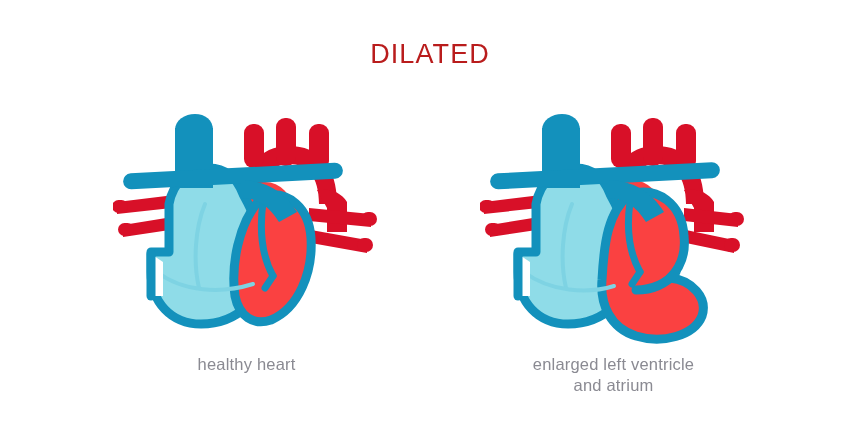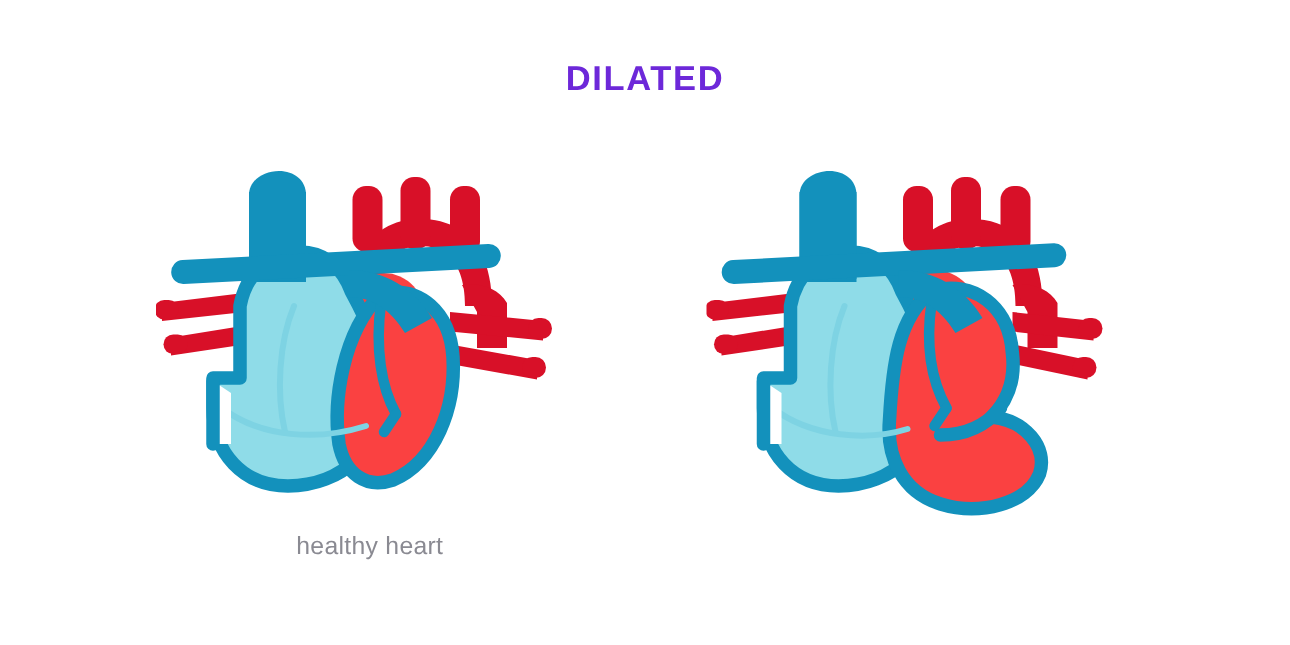--- a/index.html
+++ b/index.html
@@ -25,42 +25,43 @@
   #title-block {
     position: absolute;
     top: 38px;
     left: 0;
     width: 860px;
     text-align: center;
     line-height: 1.22;
   }
   #title-block .title-line {
     display: block;
-    font-size: 23px;
+    font-size: 27px;
     letter-spacing: 1.1px;
-    font-weight: 700;
-    color: #6d28d9;
+    font-weight: 400;
+    color: #b91c1c;
     white-space: pre;
   }
   #figures {
     position: absolute;
     top: 112px;
     left: 0;
     width: 860px;
     height: 260px;
     display: flex;
     justify-content: center;
     align-items: flex-start;
     gap: 82px;
   }
   .figure {
     position: relative;
     width: 285px;
     display: flex;
     flex-direction: column;
+    align-items: center;
   }
   .heart-svg {
     display: block;
     width: 268px;
     height: 232px;
   }
   .caption {
     margin-top: 10px;
     text-align: center;
     font-size: 16.5px;
@@ -233,16 +234,18 @@
           <path d="M92 92 C82 116 80 150 86 176"></path>
           <path d="M44 160 C70 180 108 182 134 174"></path>
         </g>
 
         <g>
           <path d="M38 142 L38 184 L50 184 L50 150 Z" fill="#ffffff"></path>
           <path d="M38 142 L38 184" stroke="#1391BC" stroke-width="9" stroke-linecap="round" fill="none"></path>
         </g>
       </svg>
 
+      <div class="caption">enlarged left ventricle
+and atrium</div>
     </div>
 
   </div>
 </div>
 
 </body></html>

